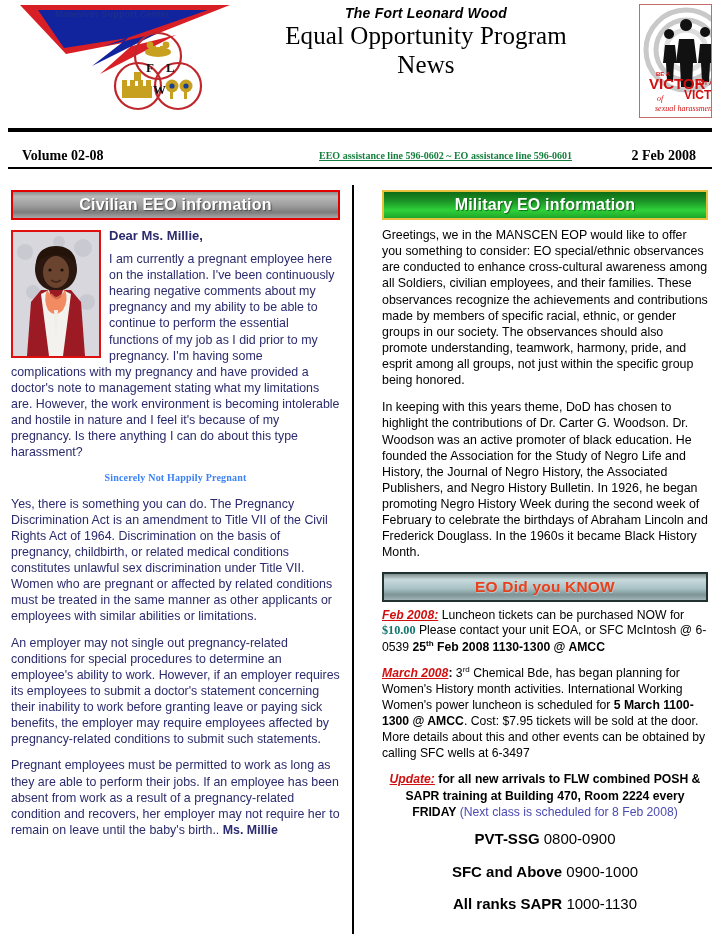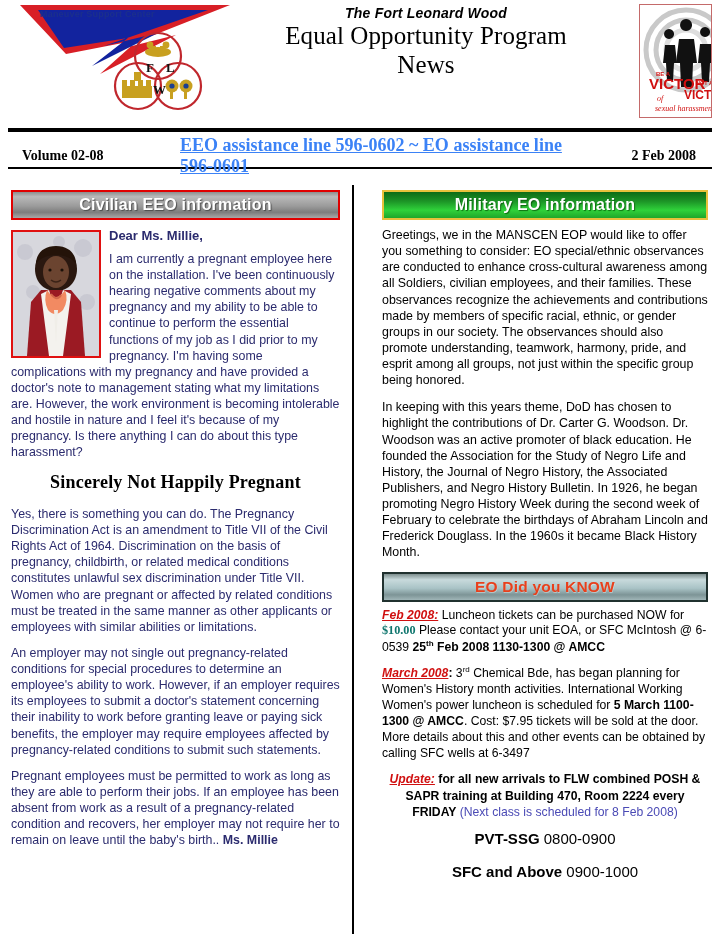--- a/index.html
+++ b/index.html
@@ -21,21 +21,21 @@
     width: 720px;
   }
 
   .swoosh {
     position: absolute;
     left: 8px; top: 2px;
     width: 228px; height: 74px;
   }
   .swoosh-label {
     position: absolute;
-    left: 40px; top: 9px;
+    left: 55px; top: 9px;
     font-size: 9px;
     font-weight: bold;
     color: #1b2f8c;
     letter-spacing: 0.2px;
     white-space: nowrap;
     z-index: 3;
   }
 
   .flw-logo {
     position: absolute;
@@ -106,24 +106,24 @@
   }
   .vol-left {
     width: 172px;
     padding-left: 14px;
     font-size: 14px;
     font-weight: bold;
     color: #000;
   }
   .vol-mid {
     flex: 1;
-    text-align: left;
-    font-size: 18px;
-    font-weight: bold;
-    color: #3b82f6;
+    text-align: right;
+    font-size: 10px;
+    font-weight: bold;
+    color: #15803d;
     text-decoration: underline;
     cursor: pointer;
   }
   .vol-right {
     width: 140px;
     text-align: right;
     padding-right: 16px;
     font-size: 14px;
     font-weight: bold;
     color: #000;
@@ -203,22 +203,22 @@
   .civ-greeting {
     font-weight: bold;
     font-size: 13px;
     color: #2b2b6e;
     margin: 2px 0 6px 0;
   }
   .civ-p { margin: 0 0 10px 0; }
   .sign-off {
     font-family: "Liberation Serif", serif;
     font-weight: bold;
-    font-size: 18px;
-    color: #000000;
+    font-size: 10px;
+    color: #3b82f6;
     text-align: center;
     margin: 4px 0 12px 0;
     letter-spacing: 0.2px;
   }
   .civ-sub-greeting {
     font-weight: bold;
     font-size: 13px;
     color: #2b2b6e;
     margin: 0 0 7px 0;
   }
@@ -448,16 +448,20 @@
       </div>
 
       <div class="ranks-line">
         <span class="rk">PVT-SSG</span>
         <span>0800-0900</span>
       </div>
       <div class="ranks-line">
         <span class="rk">SFC and Above</span>
         <span>0900-1000</span>
       </div>
+      <div class="ranks-line">
+        <span class="rk">All ranks SAPR</span>
+        <span>1000-1130</span>
+      </div>
 
     </div>
   </div>
 </div>
 
 </body></html>

